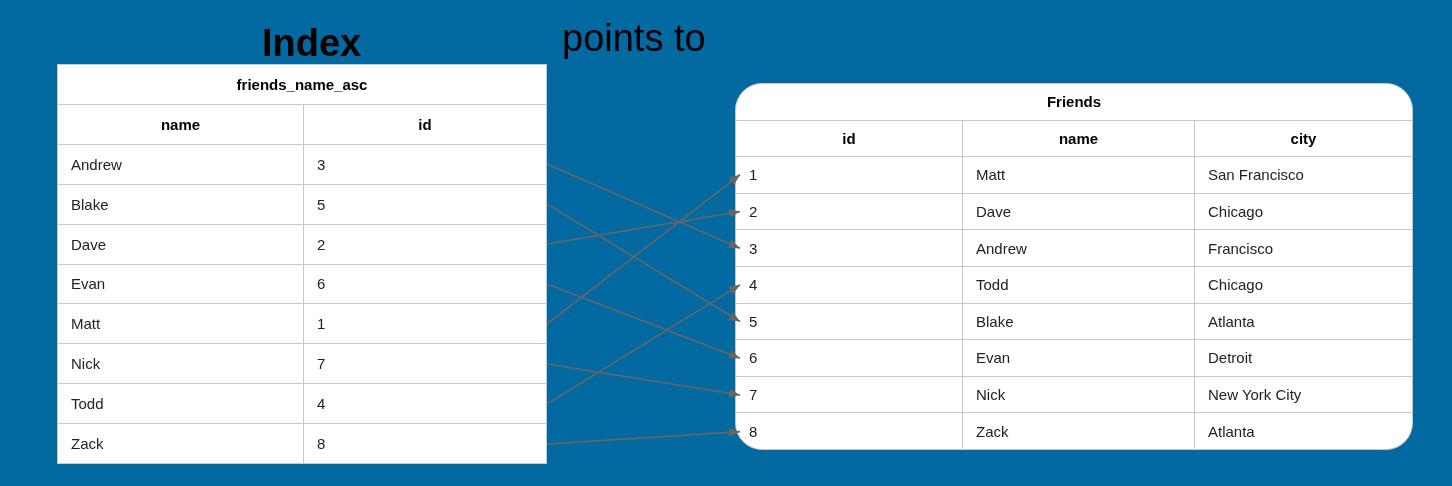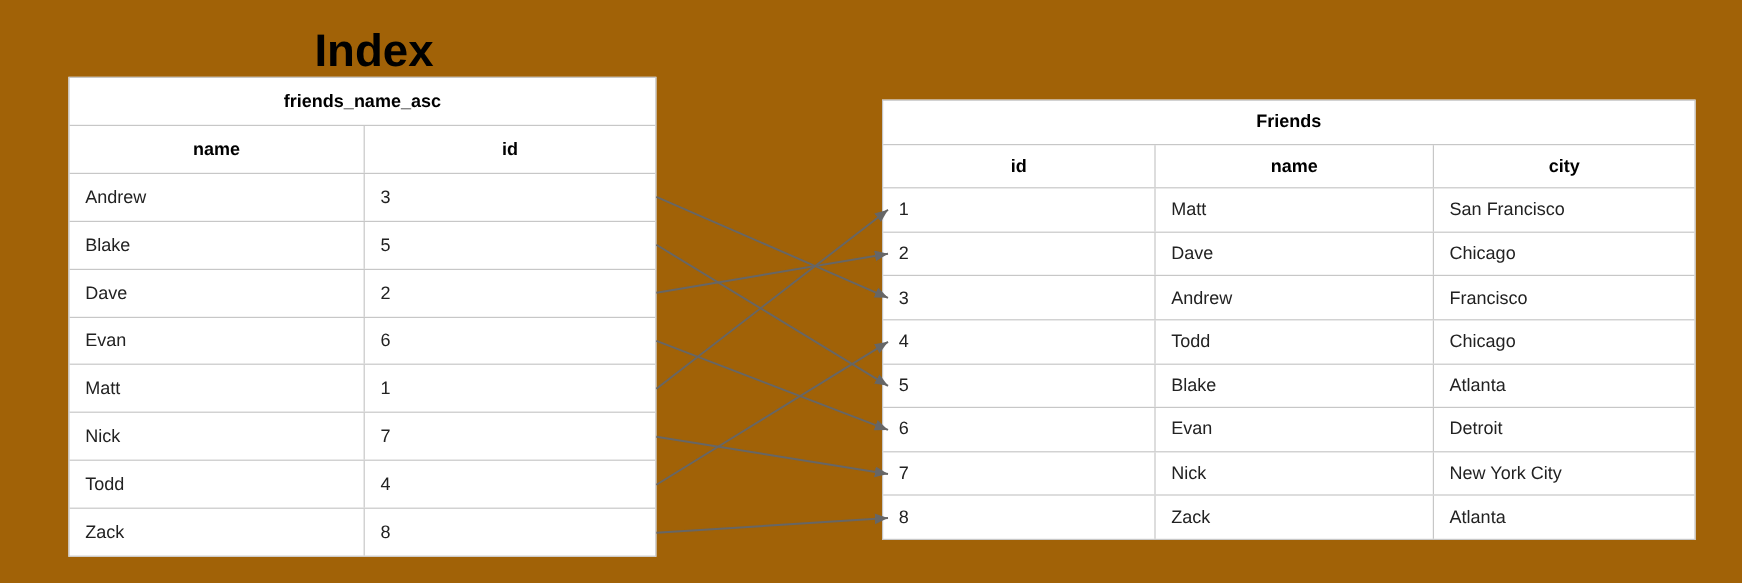--- a/index.html
+++ b/index.html
@@ -1,20 +1,20 @@
 <!DOCTYPE html>
 <html><head>
 <meta charset="utf-8">
 <style>
   html, body { margin: 0; padding: 0; background: #ffffff; }
   .canvas {
     position: relative;
     width: 1452px;
     height: 486px;
-    background: #a16207;
+    background: #0369a1;
     overflow: hidden;
     font-family: "Liberation Sans", sans-serif;
     color: #222222;
   }
   .big-title {
     position: absolute;
     font-size: 38px;
     line-height: 42px;
     color: #000000;
     white-space: nowrap;
@@ -69,20 +69,21 @@
     left: 0; top: 0;
     pointer-events: none;
   }
 </style>
 </head>
 <body>
 
 <div class="canvas">
 
   <div class="big-title bold" style="left:262px; top:22px;">Index</div>
+  <div class="big-title" style="left:562px; top:17px;">points to</div>
 
   <div class="tbl" style="left:57px; top:64px; width:490px; height:400px;">
     <div class="trow">
       <div class="cell hcell full">friends_name_asc</div>
     </div>
     <div class="trow">
       <div class="cell hcell idx-col-name">name</div>
       <div class="cell hcell idx-col-id">id</div>
     </div>
     <div class="trow">
@@ -112,21 +113,21 @@
     <div class="trow">
       <div class="cell idx-col-name">Todd</div>
       <div class="cell idx-col-id">4</div>
     </div>
     <div class="trow">
       <div class="cell idx-col-name">Zack</div>
       <div class="cell idx-col-id">8</div>
     </div>
   </div>
 
-  <div class="tbl" style="left:735px; top:83px; width:678px; height:367px;">
+  <div class="tbl" style="left:735px; top:83px; width:678px; height:367px;border-radius:27px;">
     <div class="trow">
       <div class="cell hcell full">Friends</div>
     </div>
     <div class="trow">
       <div class="cell hcell fr-col-id">id</div>
       <div class="cell hcell fr-col-name">name</div>
       <div class="cell hcell fr-col-city">city</div>
     </div>
     <div class="trow">
       <div class="cell fr-col-id">1</div>

